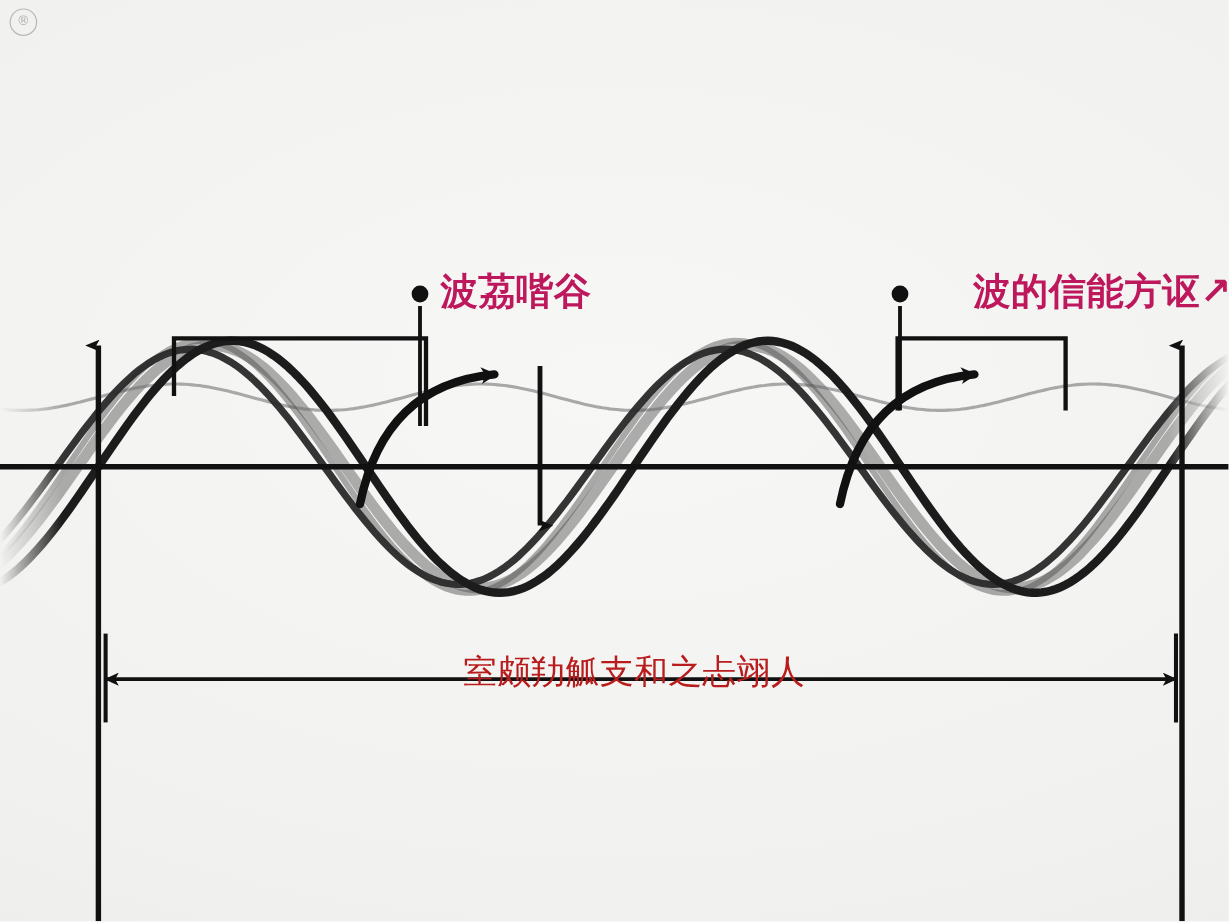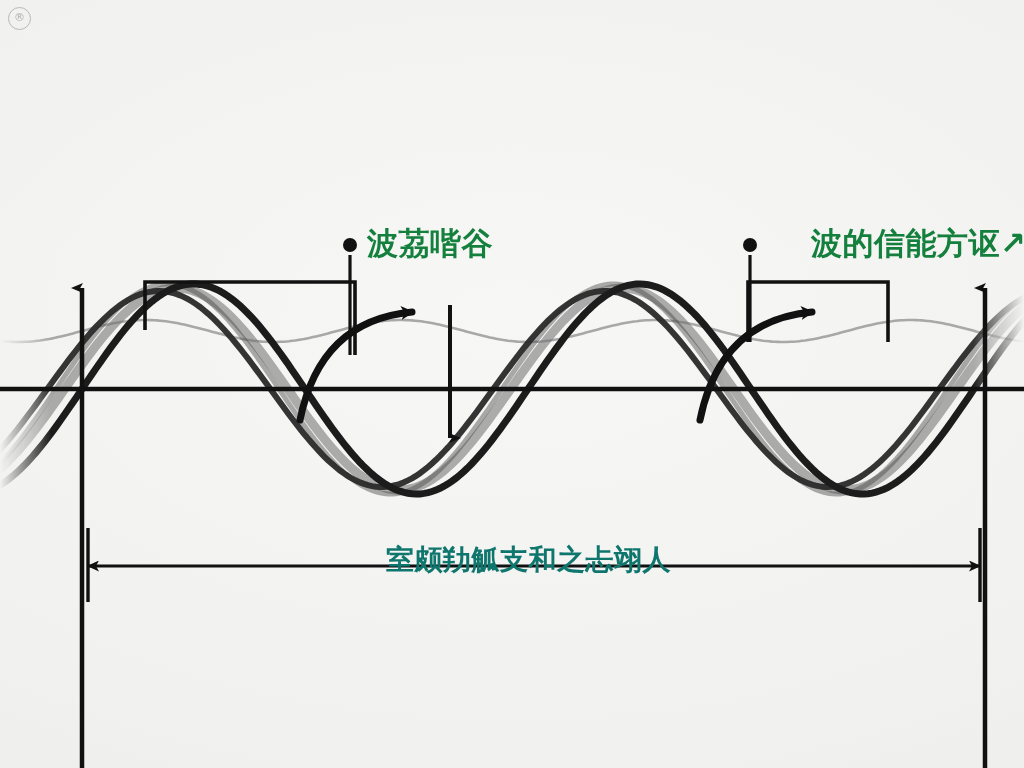--- a/index.html
+++ b/index.html
@@ -27,41 +27,41 @@
   }
   #diagram-svg {
     position: absolute;
     inset: 0;
     width: 1024px;
     height: 768px;
   }
   .callout {
     position: absolute;
     white-space: nowrap;
-    color: #15803d;
+    color: #be185d;
     font-weight: 700;
     font-size: 31px;
     line-height: 1;
     letter-spacing: 0.5px;
   }
   #callout-label-trough {
     left: 367px;
     top: 228px;
   }
   #callout-label-energy {
     left: 811px;
     top: 228px;
   }
   #dimension-label {
     position: absolute;
     left: 386px;
     top: 546px;
     white-space: nowrap;
-    color: #0f766e;
-    font-weight: 700;
+    color: #b91c1c;
+    font-weight: 400;
     font-size: 28px;
     line-height: 1;
     letter-spacing: 0.5px;
   }
   #watermark {
     position: absolute;
     left: 8px;
     top: 7px;
     width: 21px;
     height: 21px;

